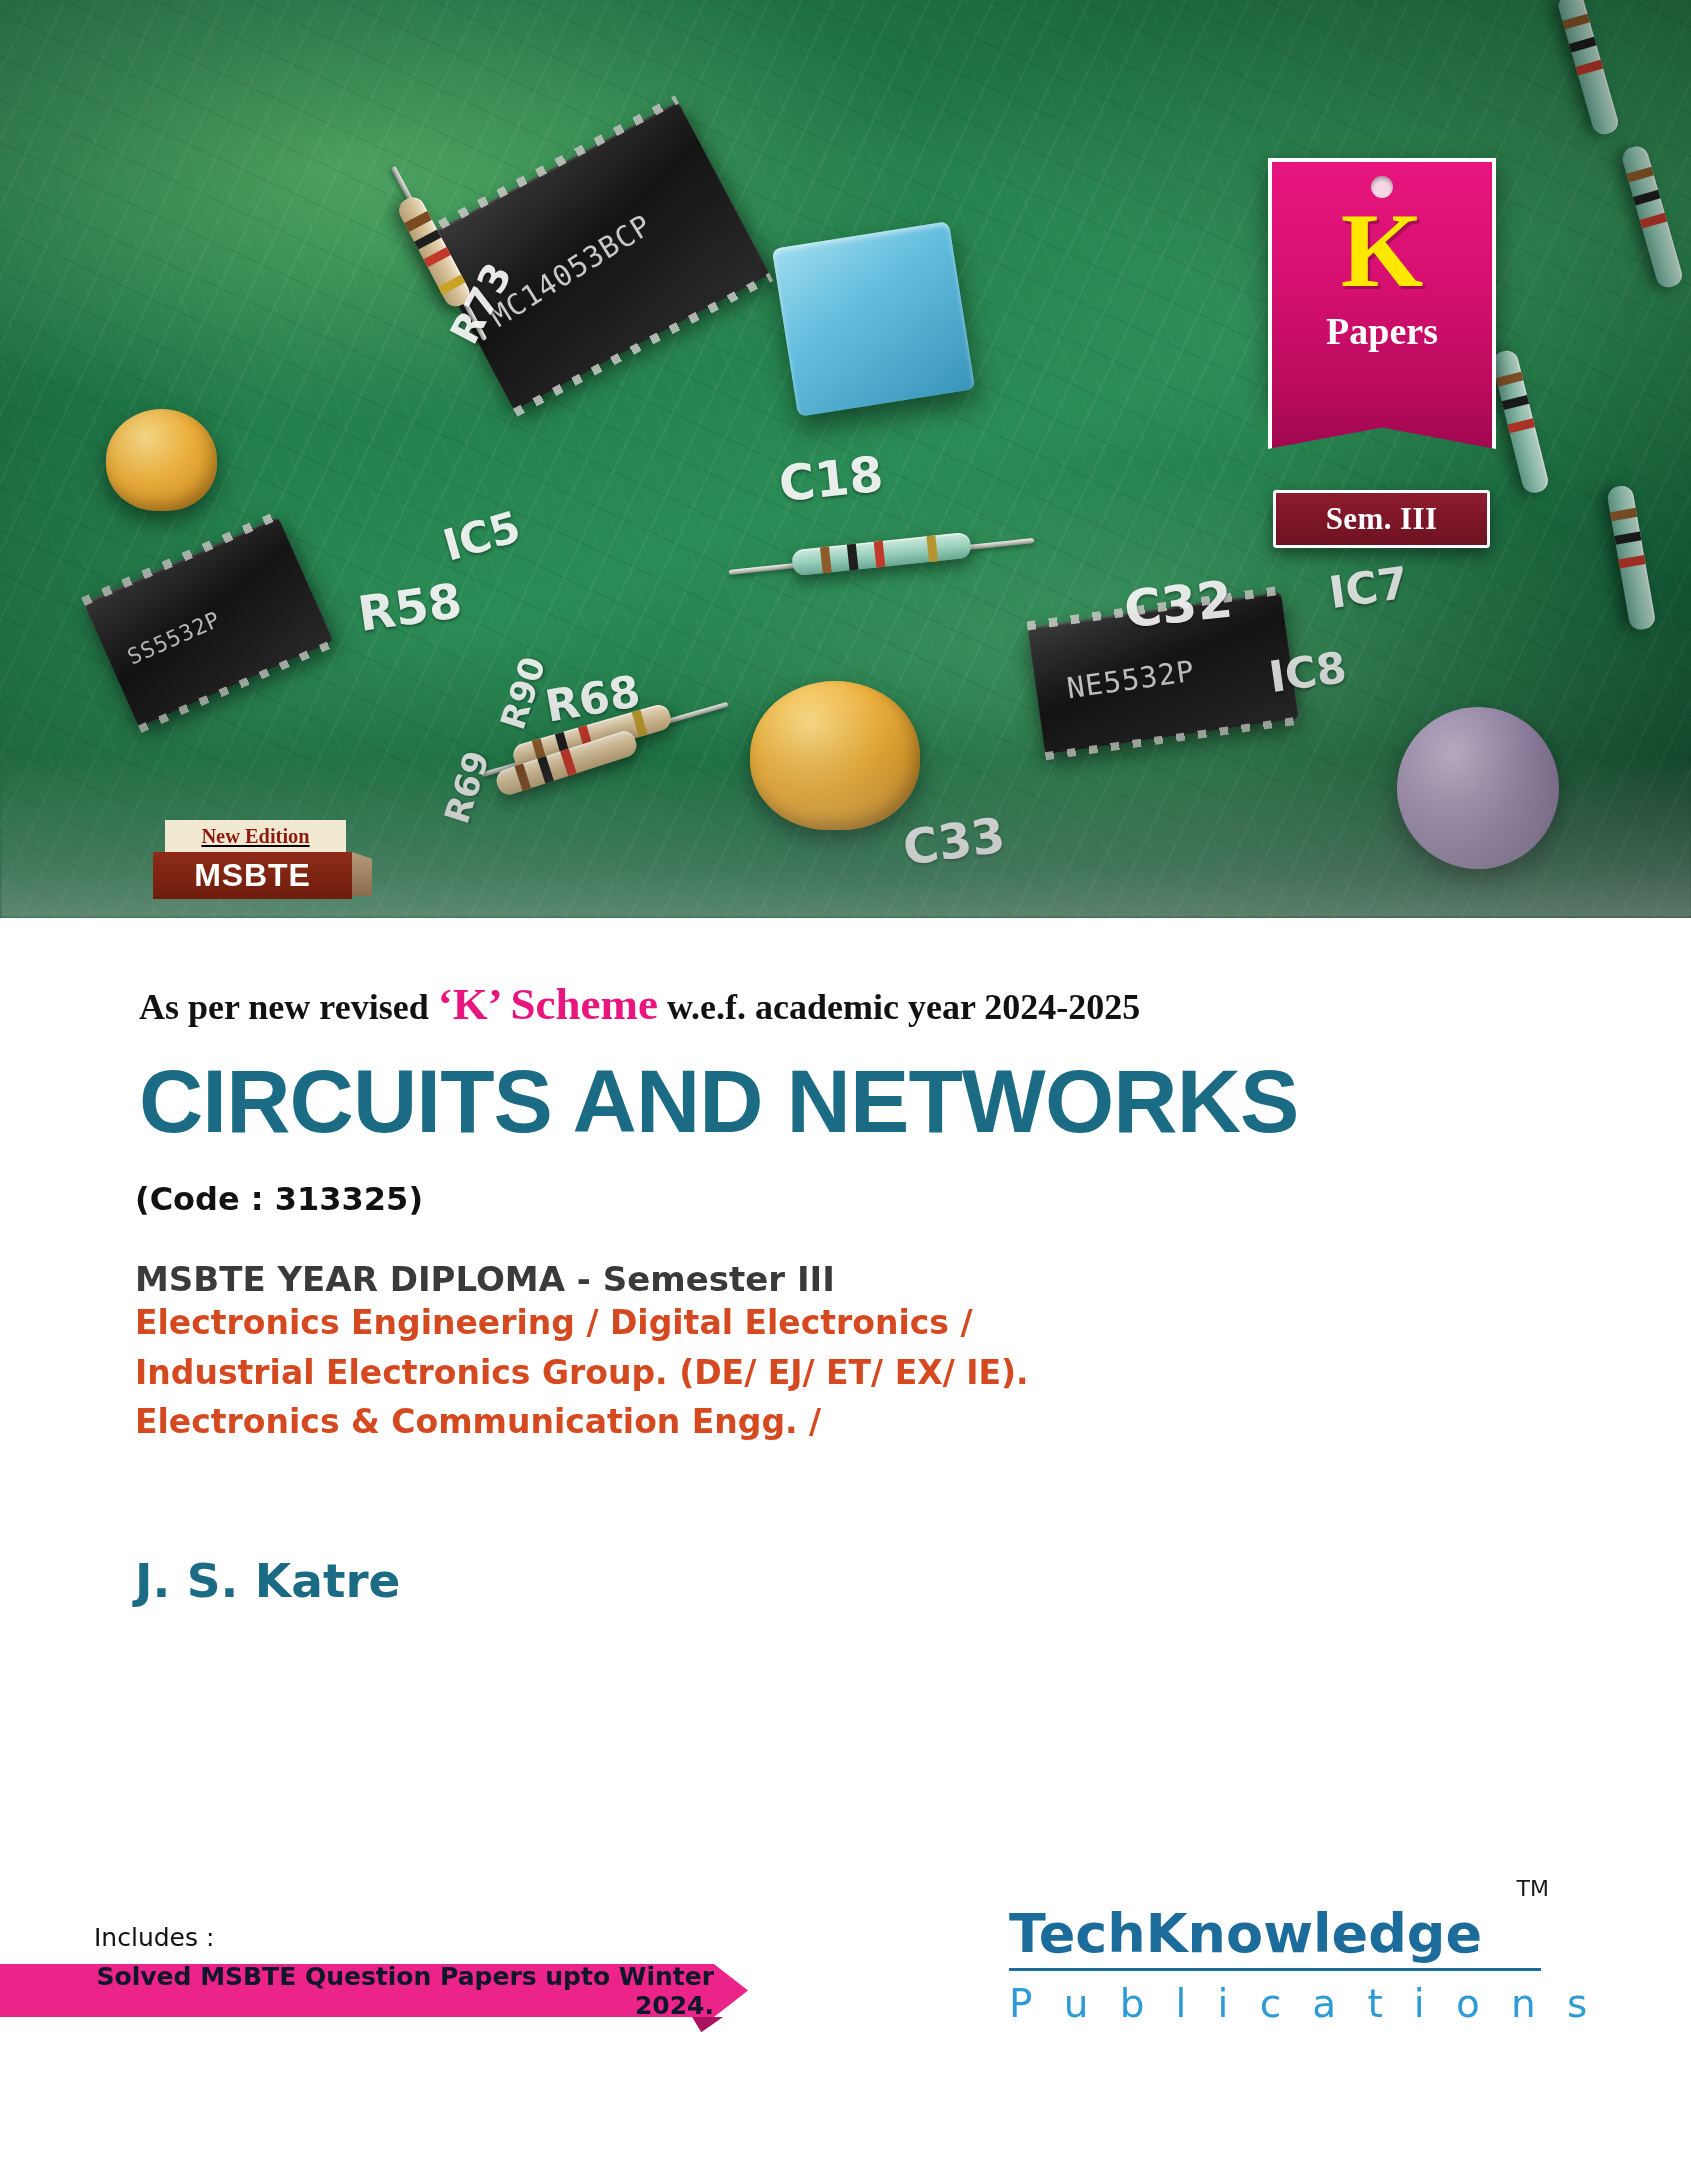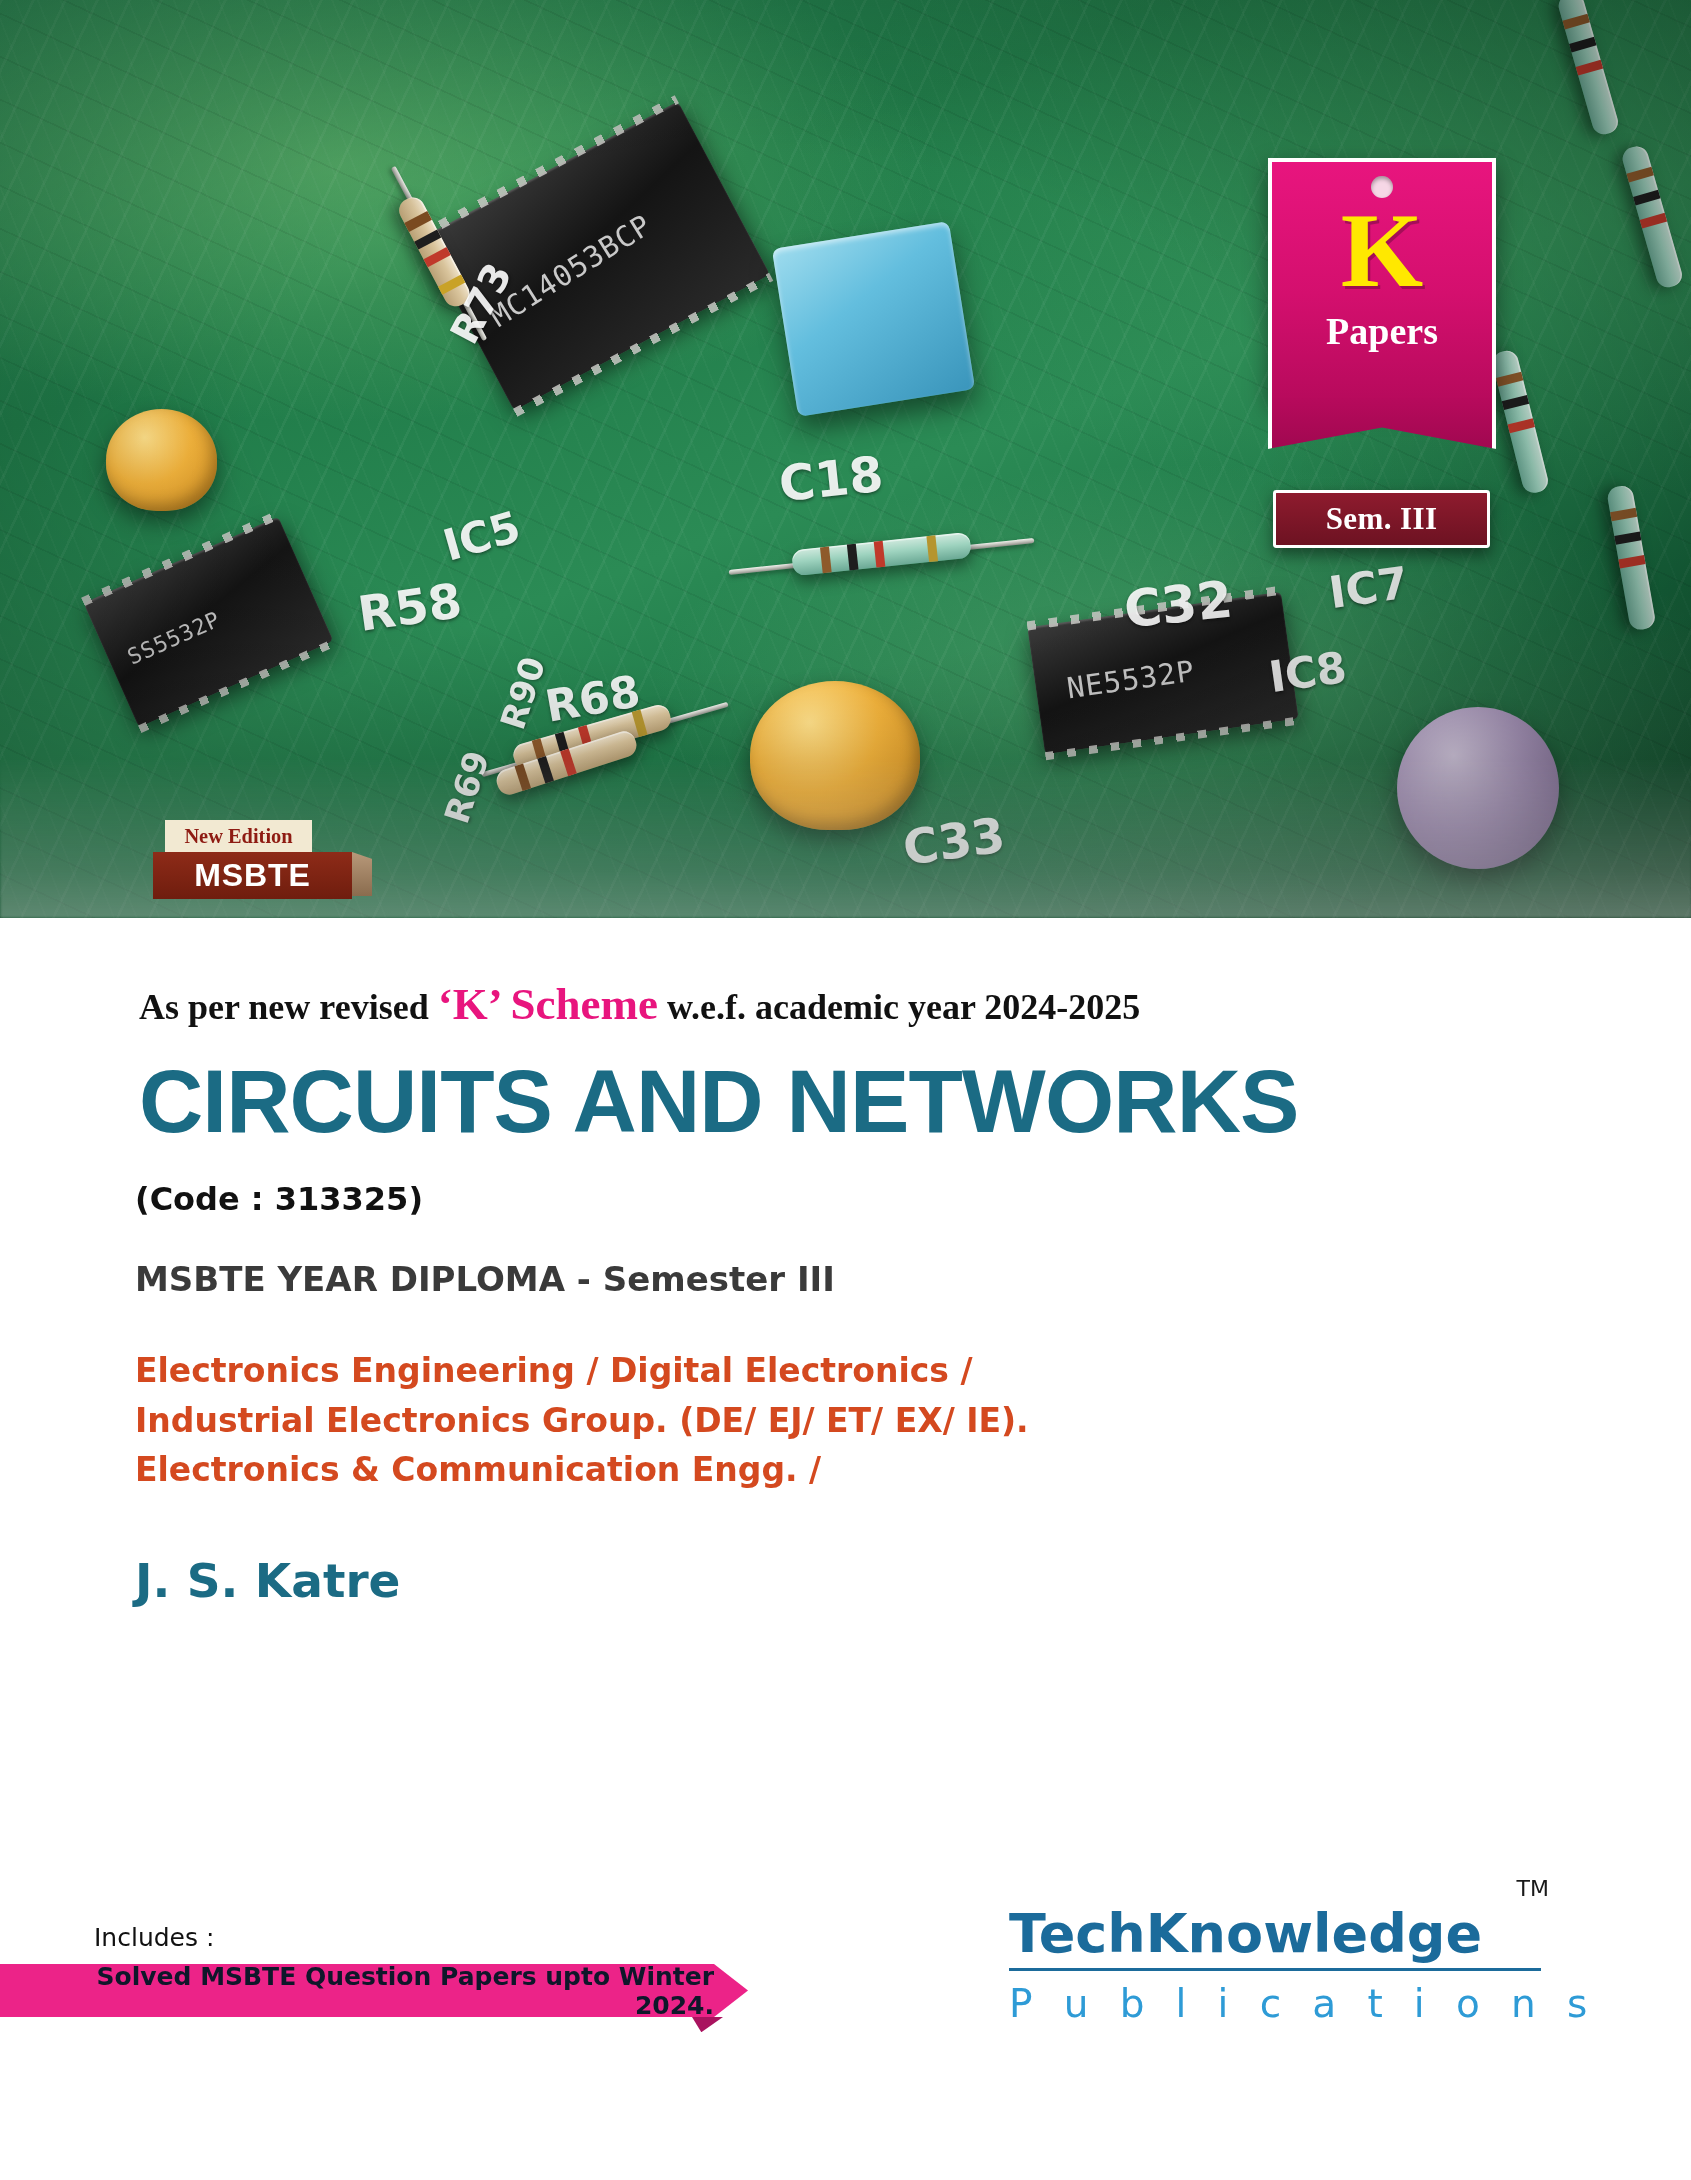--- a/index.html
+++ b/index.html
@@ -213,27 +213,28 @@
     position: absolute;
     left: 153px;
     top: 820px;
     width: 213px;
     height: 77px;
   }
   .msbte-new {
     position: absolute;
     left: 12px;
     top: 0;
-    width: 147px;
+    width: 181px;
     height: 32px;
     background: #f2e9d2;
     display: flex;
     align-items: center;
     justify-content: center;
     border-bottom: 0.9px solid #c8b98e;
+    text-decoration: underline;
   }
   .msbte-new span {
     color: #8e1b12;
     font-family: "Liberation Serif", serif;
     font-weight: bold;
     font-size: 20.4px;
   }
   .msbte-main {
     position: absolute;
     left: 0;
@@ -321,21 +322,20 @@
 
   .branches {
     position: absolute;
     left: 135px;
     top: 388px;
     font-family: "DejaVu Sans", sans-serif;
     font-weight: bold;
     font-size: 33px;
     line-height: 1.02;
     color: #d4491f;
-    margin-top: 48px;
   }
   .branches div { margin-bottom: 16px; }
 
   .author {
     position: absolute;
     left: 135px;
     top: 635px;
     font-family: "DejaVu Sans", sans-serif;
     font-weight: bold;
     font-size: 47px;

